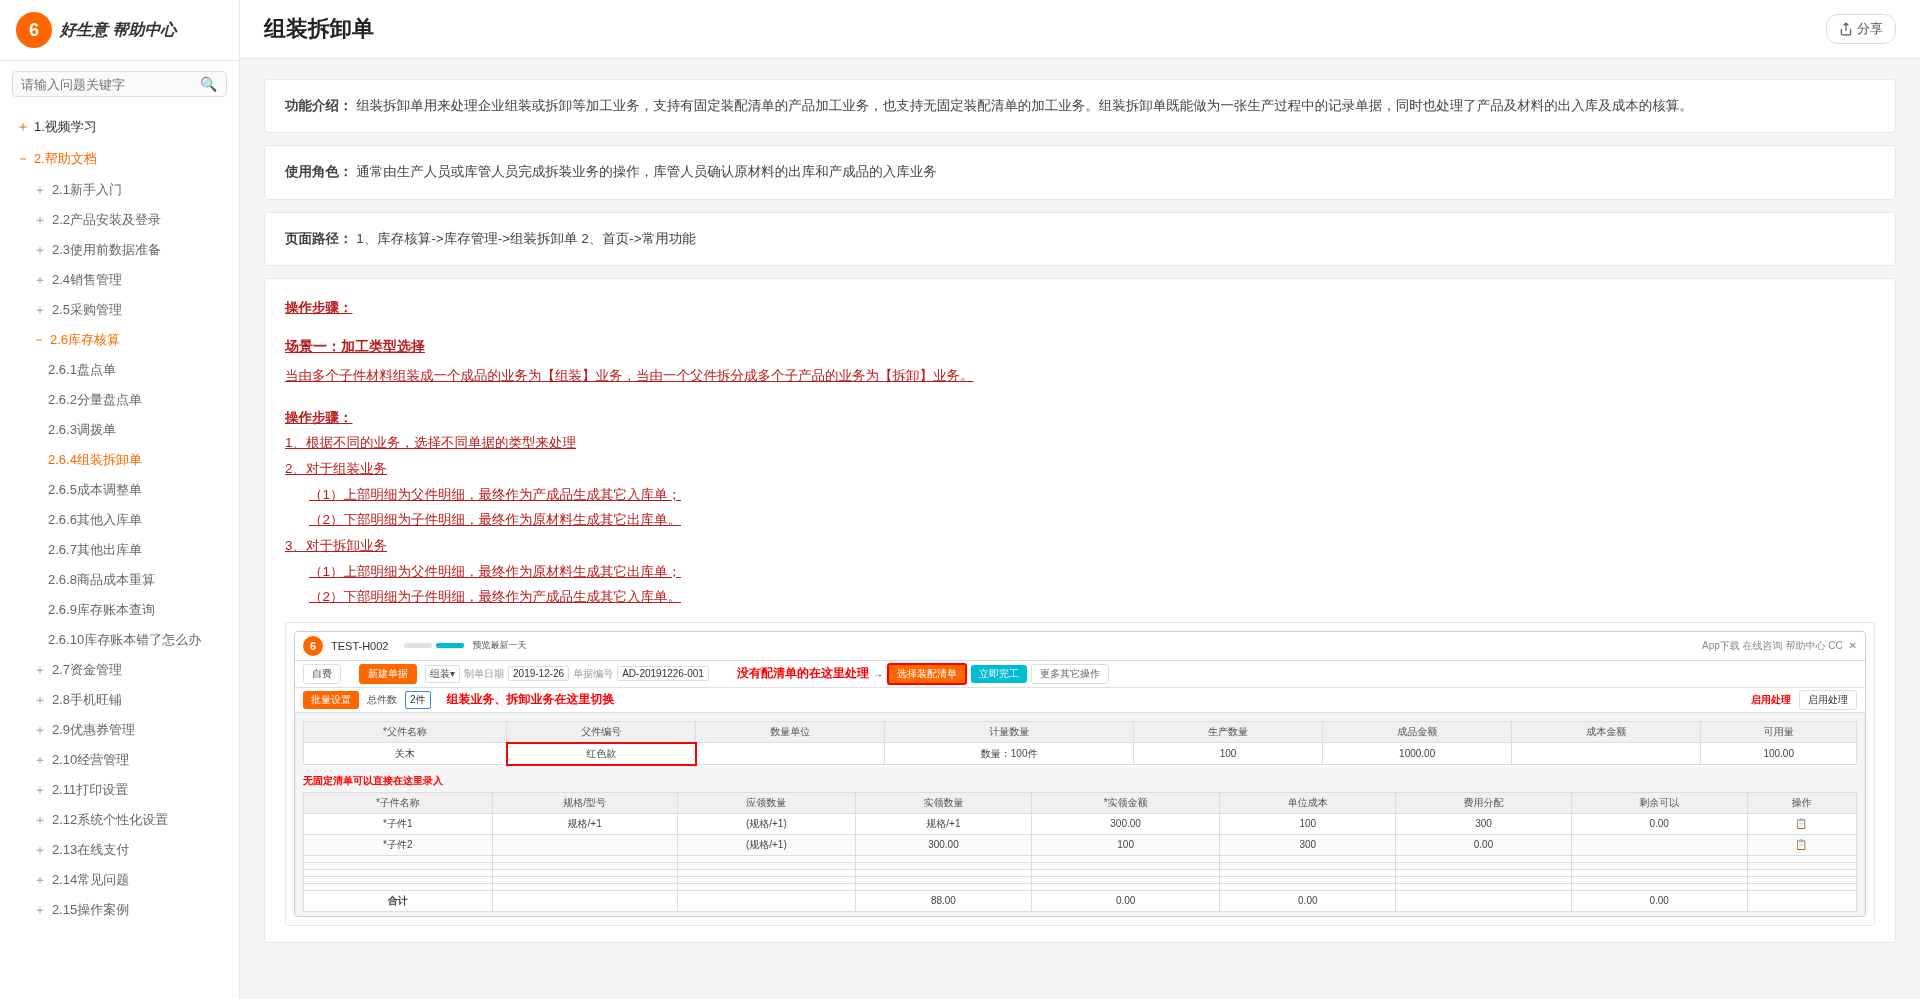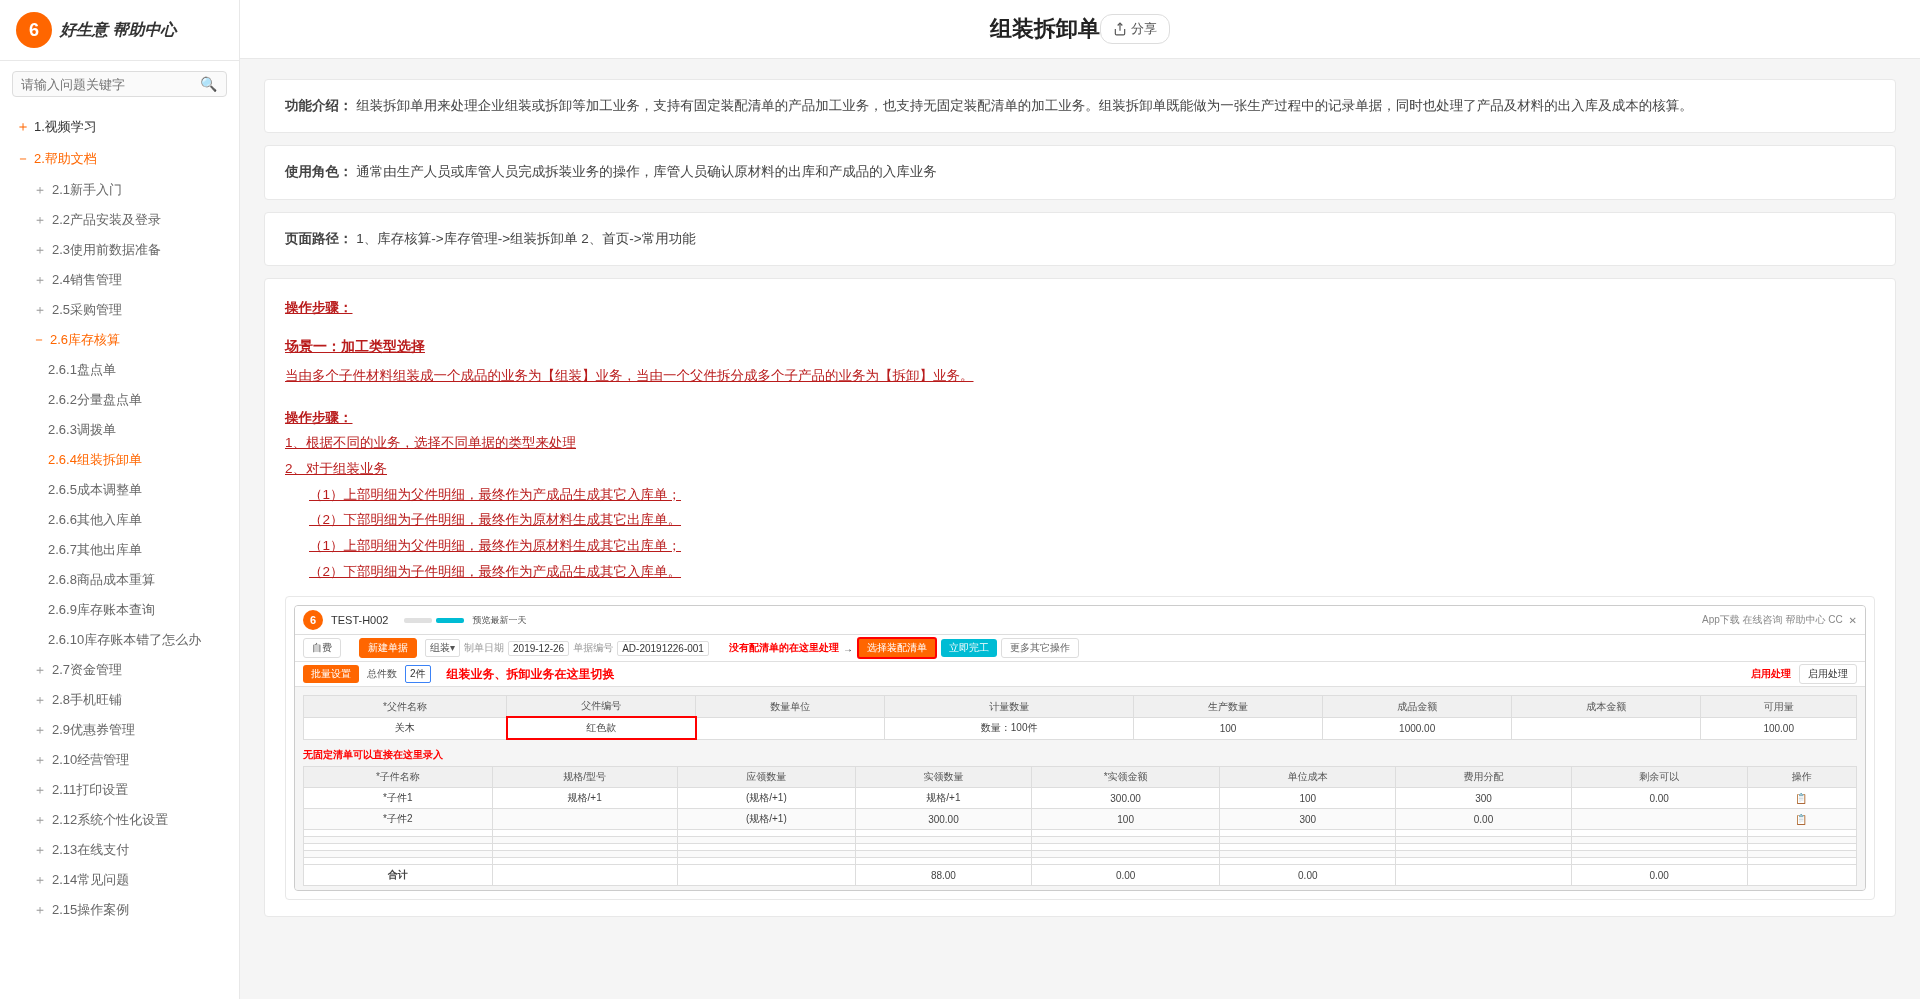--- a/index.html
+++ b/index.html
@@ -69,21 +69,21 @@
 
     
     #main {
       flex: 1;
       display: flex;
       flex-direction: column;
       overflow: hidden;
       background: #f5f5f5;
     }
     #topbar {
-      display: flex; align-items: center; justify-content: center;
+      display: flex; align-items: center; justify-content: space-between;
       padding: 14px 24px;
       background: #fff;
       border-bottom: 1px solid #e8e8e8;
     }
     .page-title { font-size: 22px; font-weight: bold; color: #222; }
     .share-btn {
       display: flex; align-items: center; gap: 4px;
       border: 1px solid #ddd; border-radius: 12px;
       padding: 5px 12px; background: #fff; cursor: pointer;
       font-size: 13px; color: #555;
@@ -301,20 +301,21 @@
       <p class="scenario bold">场景一：加工类型选择</p>
       <p>
         <span style="">当由多个子件材料组装成一个成品的业务为【组装】业务，当由一个父件拆分成多个子产品的业务为【拆卸】业务。</span>
       </p>
       <br>
       <p class="bold">操作步骤：</p>
       <p>1、根据不同的业务，选择不同单据的类型来处理</p>
       <p>2、对于组装业务</p>
       <p style="padding-left:24px;">（1）上部明细为父件明细，最终作为产成品生成其它入库单；</p>
       <p style="padding-left:24px;">（2）下部明细为子件明细，最终作为原材料生成其它出库单。</p>
+      <p>3、对于拆卸业务</p>
       <p style="padding-left:24px;">（1）上部明细为父件明细，最终作为原材料生成其它出库单；</p>
       <p style="padding-left:24px;">（2）下部明细为子件明细，最终作为产成品生成其它入库单。</p>
 
       
       <div class="screenshot-container">
         <div class="app-screenshot">
 
           <div class="app-titlebar">
             <div class="orange-dot">6</div>
             <span style="font-size:11px; color:#333;">TEST-H002</span>
@@ -333,21 +334,21 @@
             <div style="display:flex; gap:18px;">
               <button class="type-btn">自费</button>
               <button class="type-btn active">新建单据</button>
             </div>
             <div style="display:flex; align-items:center; gap:4px; flex-wrap:wrap; flex:1;">
               <span style="font-size:10px; color:#555; border:1px solid #ddd; border-radius:2px; padding:1px 4px; background:#fff;">组装▾</span>
               <span style="font-size:10px; color:#999;">制单日期</span>
               <span style="font-size:10px; border:1px solid #ddd; padding:1px 4px; background:#fff; border-radius:2px;">2019-12-26</span>
               <span style="font-size:10px; color:#999;">单据编号</span>
               <span style="font-size:10px; border:1px solid #ddd; padding:1px 4px; background:#fff; border-radius:2px;">AD-20191226-001</span>
-              <span style="color:red; font-size:10px; font-weight:bold; margin-left:16px;">没有配清单的在这里处理</span>
+              <span style="color:red; font-size:12px; font-weight:bold; margin-left:24px;">没有配清单的在这里处理</span>
               <span style="font-size:10px;">→</span>
               <button style="background:#f60; color:#fff; border:none; border-radius:3px; padding:2px 8px; font-size:10px; cursor:pointer; border:2px solid red;">选择装配清单</button>
               <button style="background:#00bcd4; color:#fff; border:none; border-radius:3px; padding:2px 8px; font-size:10px; cursor:pointer;">立即完工</button>
               <button style="background:#fff; color:#666; border:1px solid #ddd; border-radius:3px; padding:2px 8px; font-size:10px; cursor:pointer;">更多其它操作</button>
             </div>
           </div>
 
           <div style="background:#fff; border-bottom:1px solid #e0e0e0; padding:2px 8px; display:flex; align-items:center; gap:8px;">
             <button style="background:#f60; color:#fff; border:none; border-radius:3px; padding:2px 8px; font-size:10px;">批量设置</button>
             <span style="font-size:10px; color:#555;">总件数</span>

